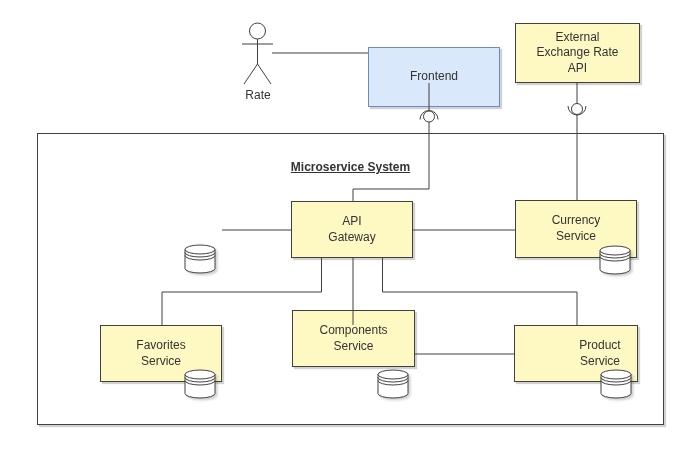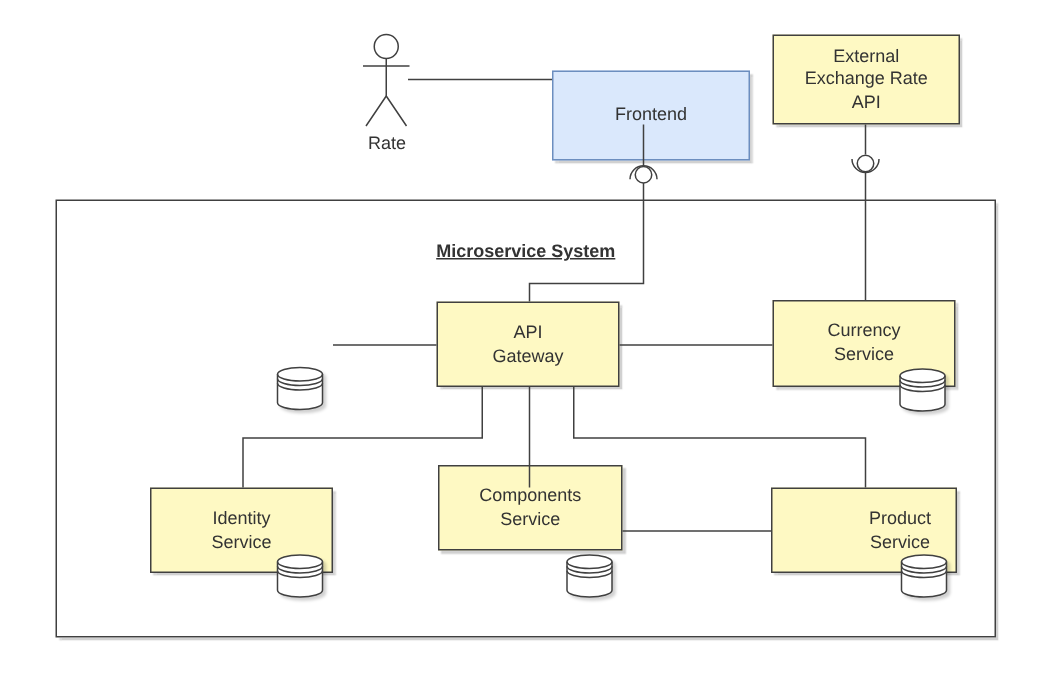--- a/index.html
+++ b/index.html
@@ -59,21 +59,21 @@
     <span class="label">API
 Gateway</span>
   </div>
 
   <div class="box" style="left:515px; top:200px; width:122px; height:58px;">
     <span class="label">Currency
 Service</span>
   </div>
 
   <div class="box" style="left:100px; top:325px; width:122px; height:57px;">
-    <span class="label">Identity
+    <span class="label">Favorites
 Service</span>
   </div>
 
   <div class="box" style="left:292px; top:310px; width:123px; height:57px;">
     <span class="label">Components
 Service</span>
   </div>
 
   <div class="box" style="left:514px; top:325px; width:124px; height:57px;padding-left:48px;">
     <span class="label">Product

